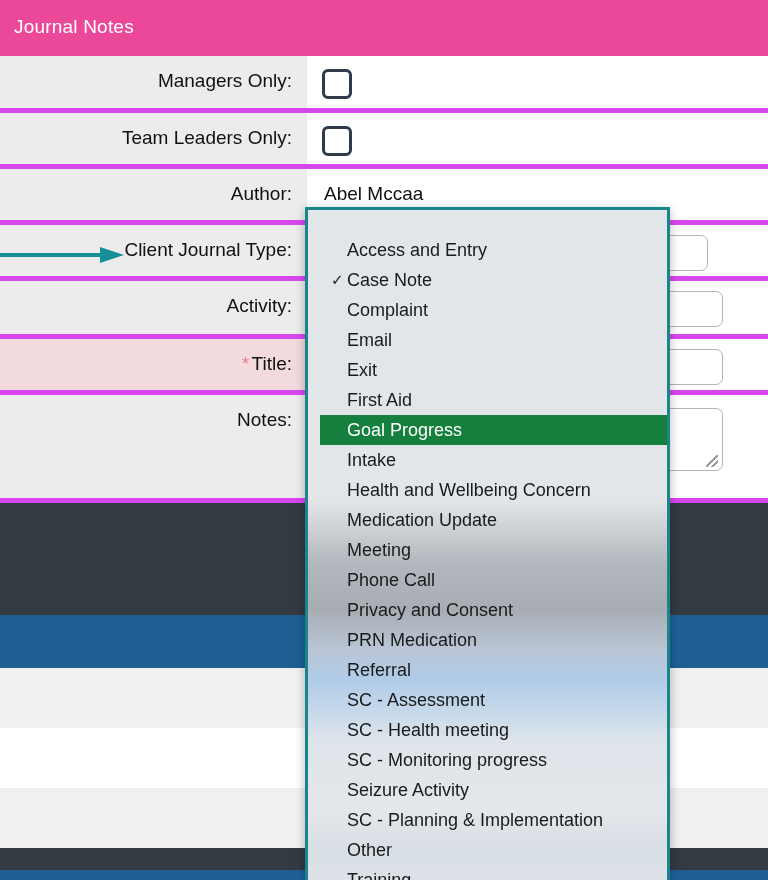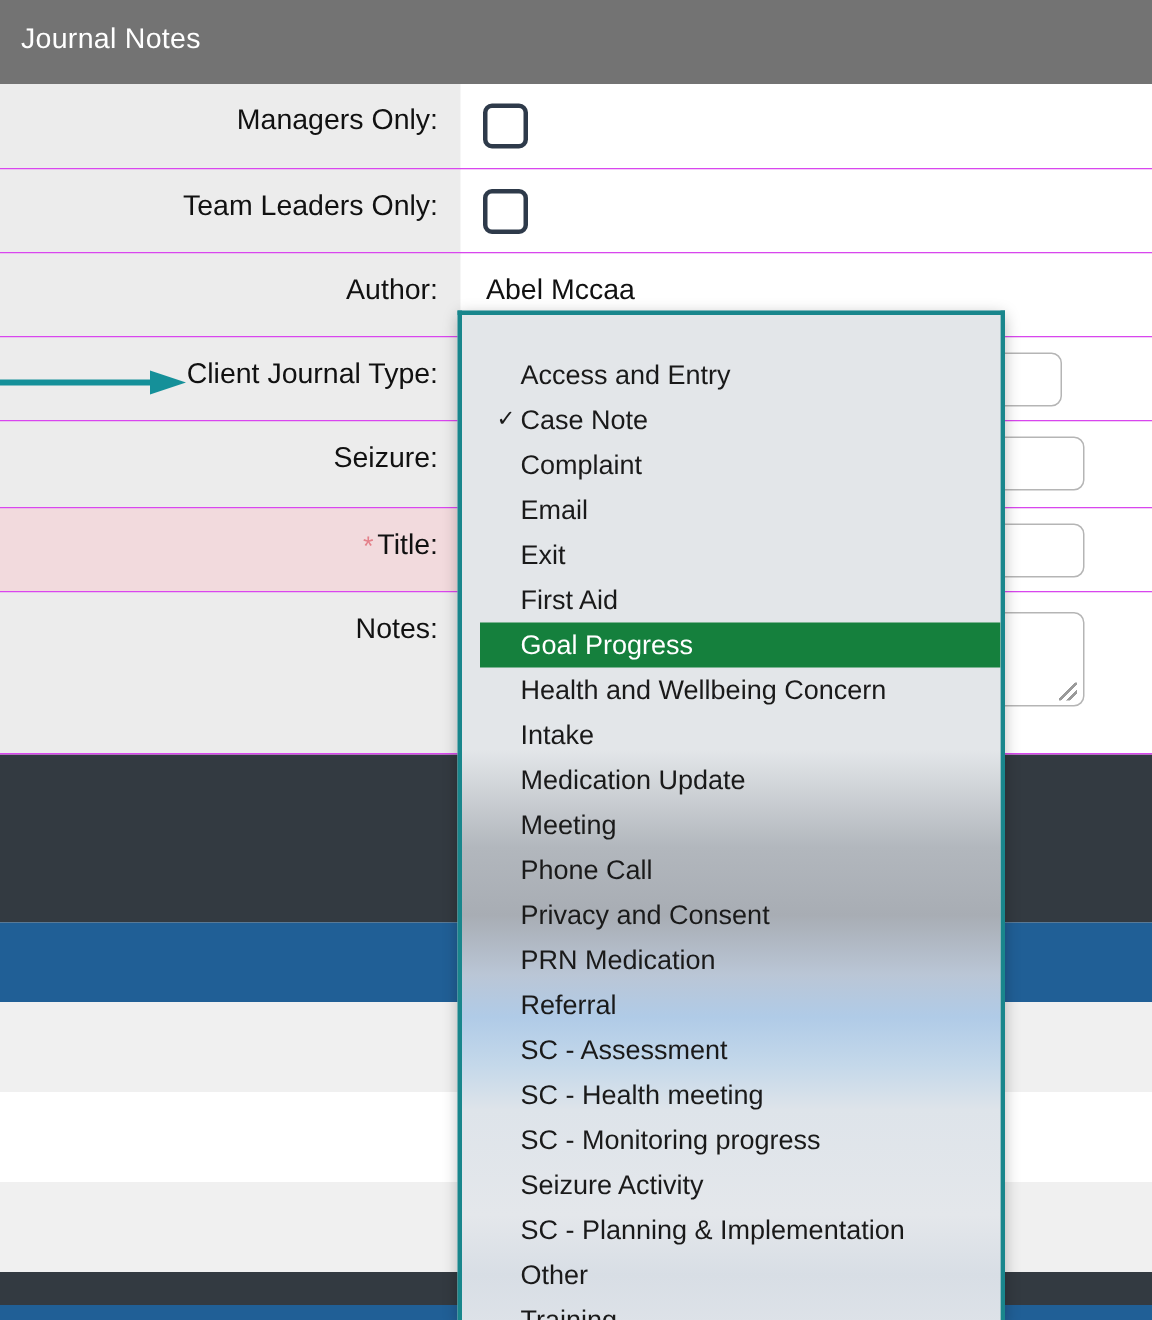--- a/index.html
+++ b/index.html
@@ -11,33 +11,33 @@
     overflow:hidden;
     position:relative;
   }
 
   
   #page{position:absolute;inset:0;}
 
   
   .section-header{
     position:absolute;left:0;top:0;width:768px;height:56px;
-    background:#737373;
+    background:#ec4899;
     box-sizing:border-box;
   }
   .section-header .title{
     position:absolute;left:14px;top:16px;
     color:#ffffff;font-size:19px;letter-spacing:.2px;
   }
 
   
   .frow{
     position:absolute;left:0;width:768px;
     box-sizing:border-box;
-    border-bottom:1px solid #d946ef;
+    border-bottom:5px solid #d946ef;
   }
   .frow .labelcell{
     position:absolute;left:0;top:0;width:307px;height:100%;
     background:#ececec;
     box-sizing:border-box;
   }
   .frow.req .labelcell{background:#f2dadd;}
   .frow .fieldcell{
     position:absolute;left:307px;top:0;right:0;height:100%;
     background:#ffffff;
@@ -183,21 +183,21 @@
       <div class="frow" style="top: 225px; height: 56px;">
         <div class="labelcell">
           <span class="lbl">Client Journal Type:</span>
         </div>
         <div class="fieldcell">
           <div class="tinput" style="top: 10px; height: 36px; width: 385px;"></div>
         </div>
       </div>
       <div class="frow" style="top: 281px; height: 58px;">
         <div class="labelcell">
-          <span class="lbl">Seizure:</span>
+          <span class="lbl">Activity:</span>
         </div>
         <div class="fieldcell">
           <div class="tinput" style="top: 10px; height: 36px; width: 400px;"></div>
         </div>
       </div>
       <div class="frow req" style="top: 339px; height: 56px;">
         <div class="labelcell">
           <span class="req-star">*</span>
           <span class="lbl">Title:</span>
         </div>
@@ -227,22 +227,22 @@
   <div id="menu">
     <div class="vib"></div>
     <div class="items" id="menu-items">
         <div class="mitem"><span>Access and Entry</span></div>
         <div class="mitem"><span class="chk">✓</span><span>Case Note</span></div>
         <div class="mitem"><span>Complaint</span></div>
         <div class="mitem"><span>Email</span></div>
         <div class="mitem"><span>Exit</span></div>
         <div class="mitem"><span>First Aid</span></div>
         <div class="mitem sel"><span>Goal Progress</span></div>
+        <div class="mitem"><span>Intake</span></div>
         <div class="mitem"><span>Health and Wellbeing Concern</span></div>
-        <div class="mitem"><span>Intake</span></div>
         <div class="mitem"><span>Medication Update</span></div>
         <div class="mitem"><span>Meeting</span></div>
         <div class="mitem"><span>Phone Call</span></div>
         <div class="mitem"><span>Privacy and Consent</span></div>
         <div class="mitem"><span>PRN Medication</span></div>
         <div class="mitem"><span>Referral</span></div>
         <div class="mitem"><span>SC - Assessment</span></div>
         <div class="mitem"><span>SC - Health meeting</span></div>
         <div class="mitem"><span>SC - Monitoring progress</span></div>
         <div class="mitem"><span>Seizure Activity</span></div>

